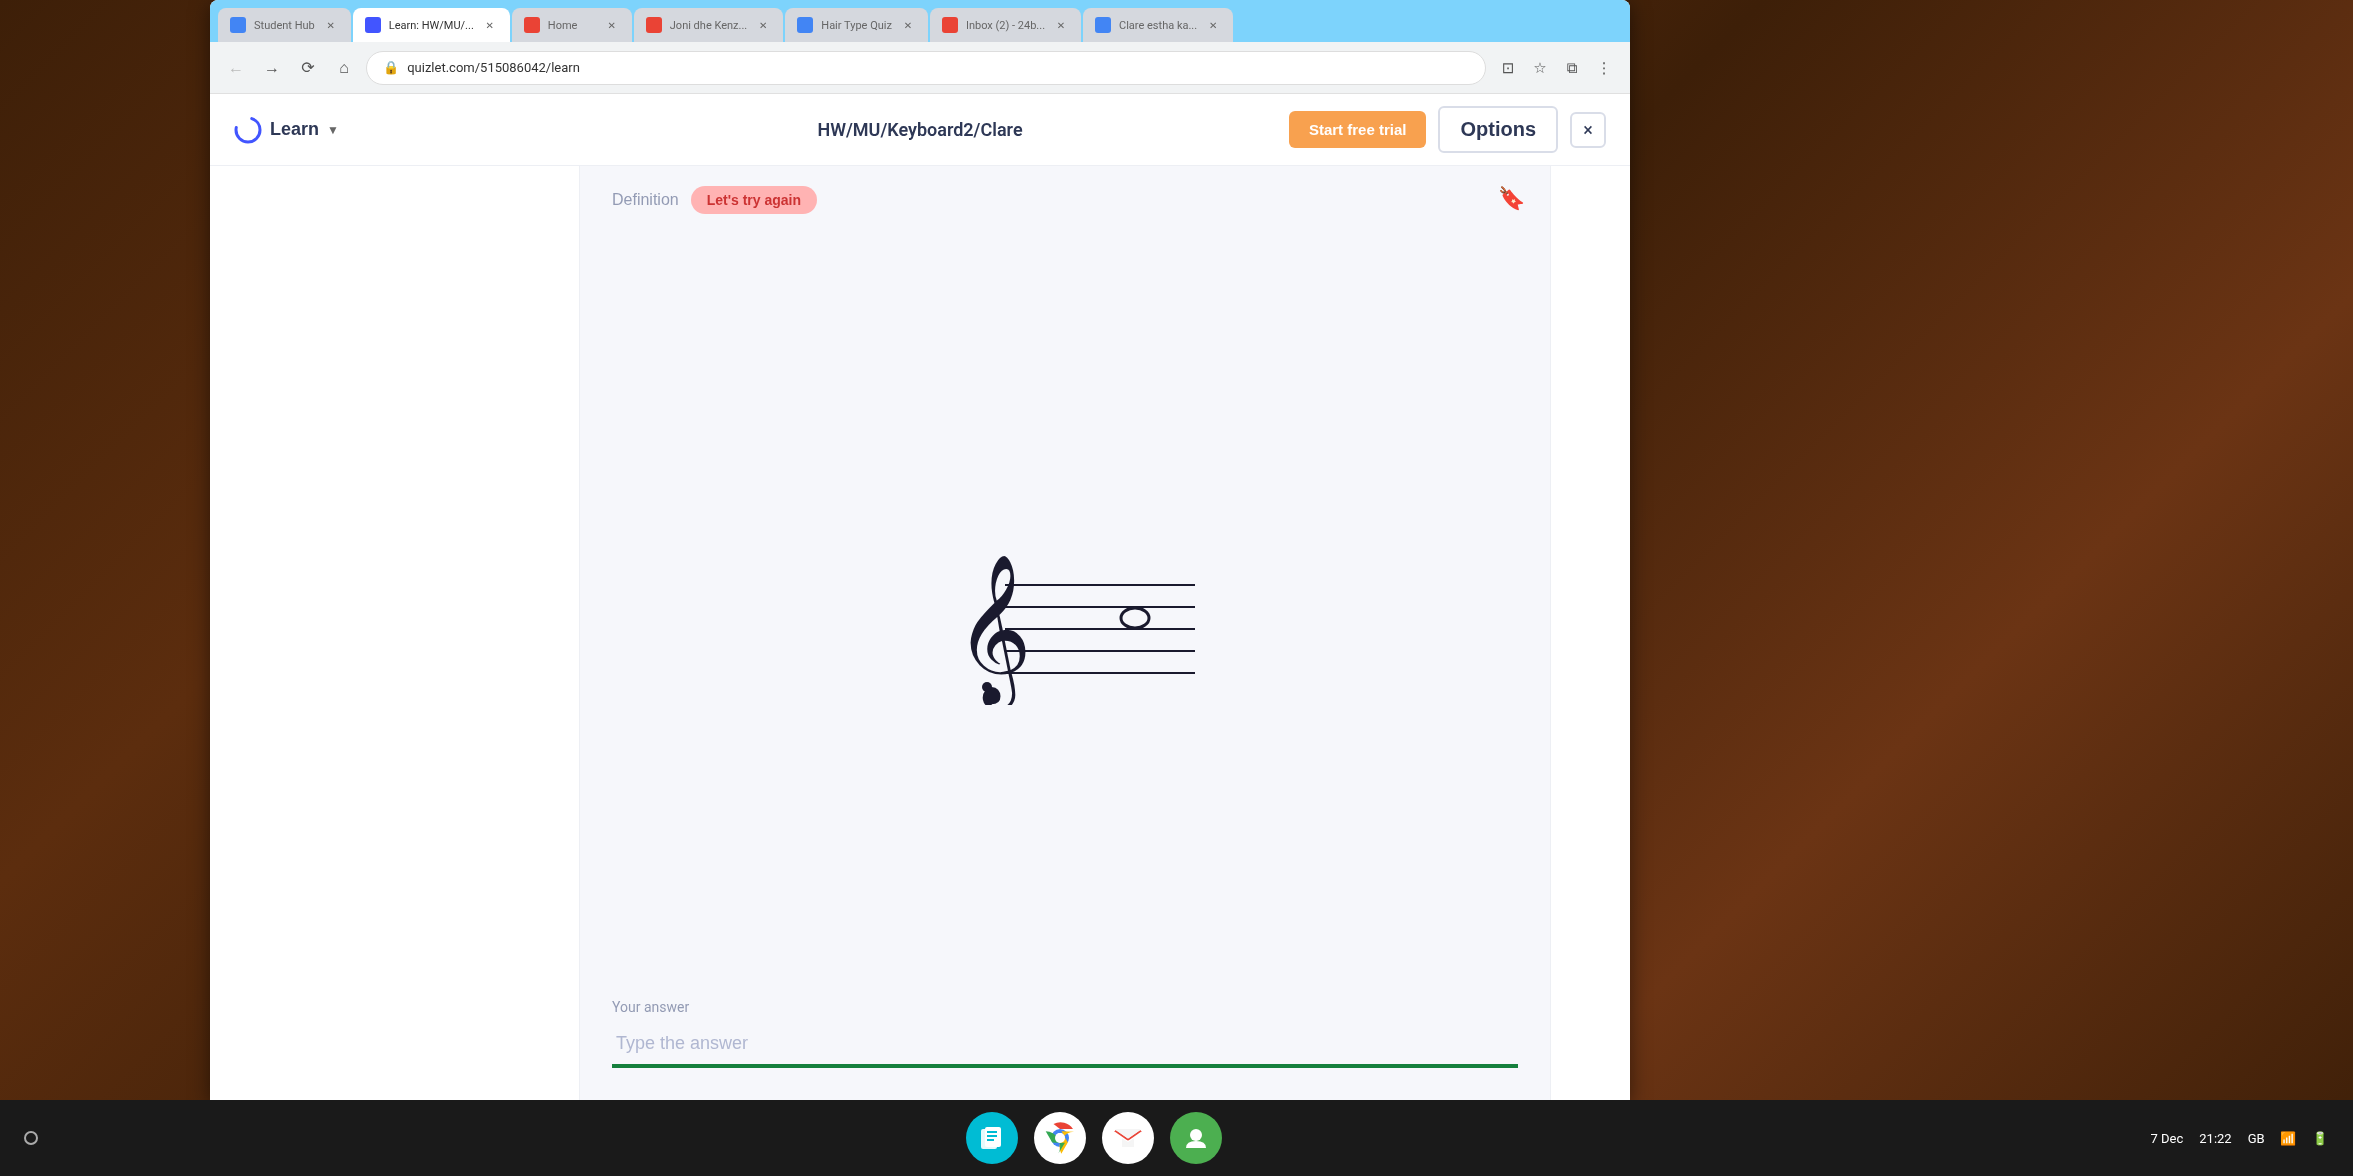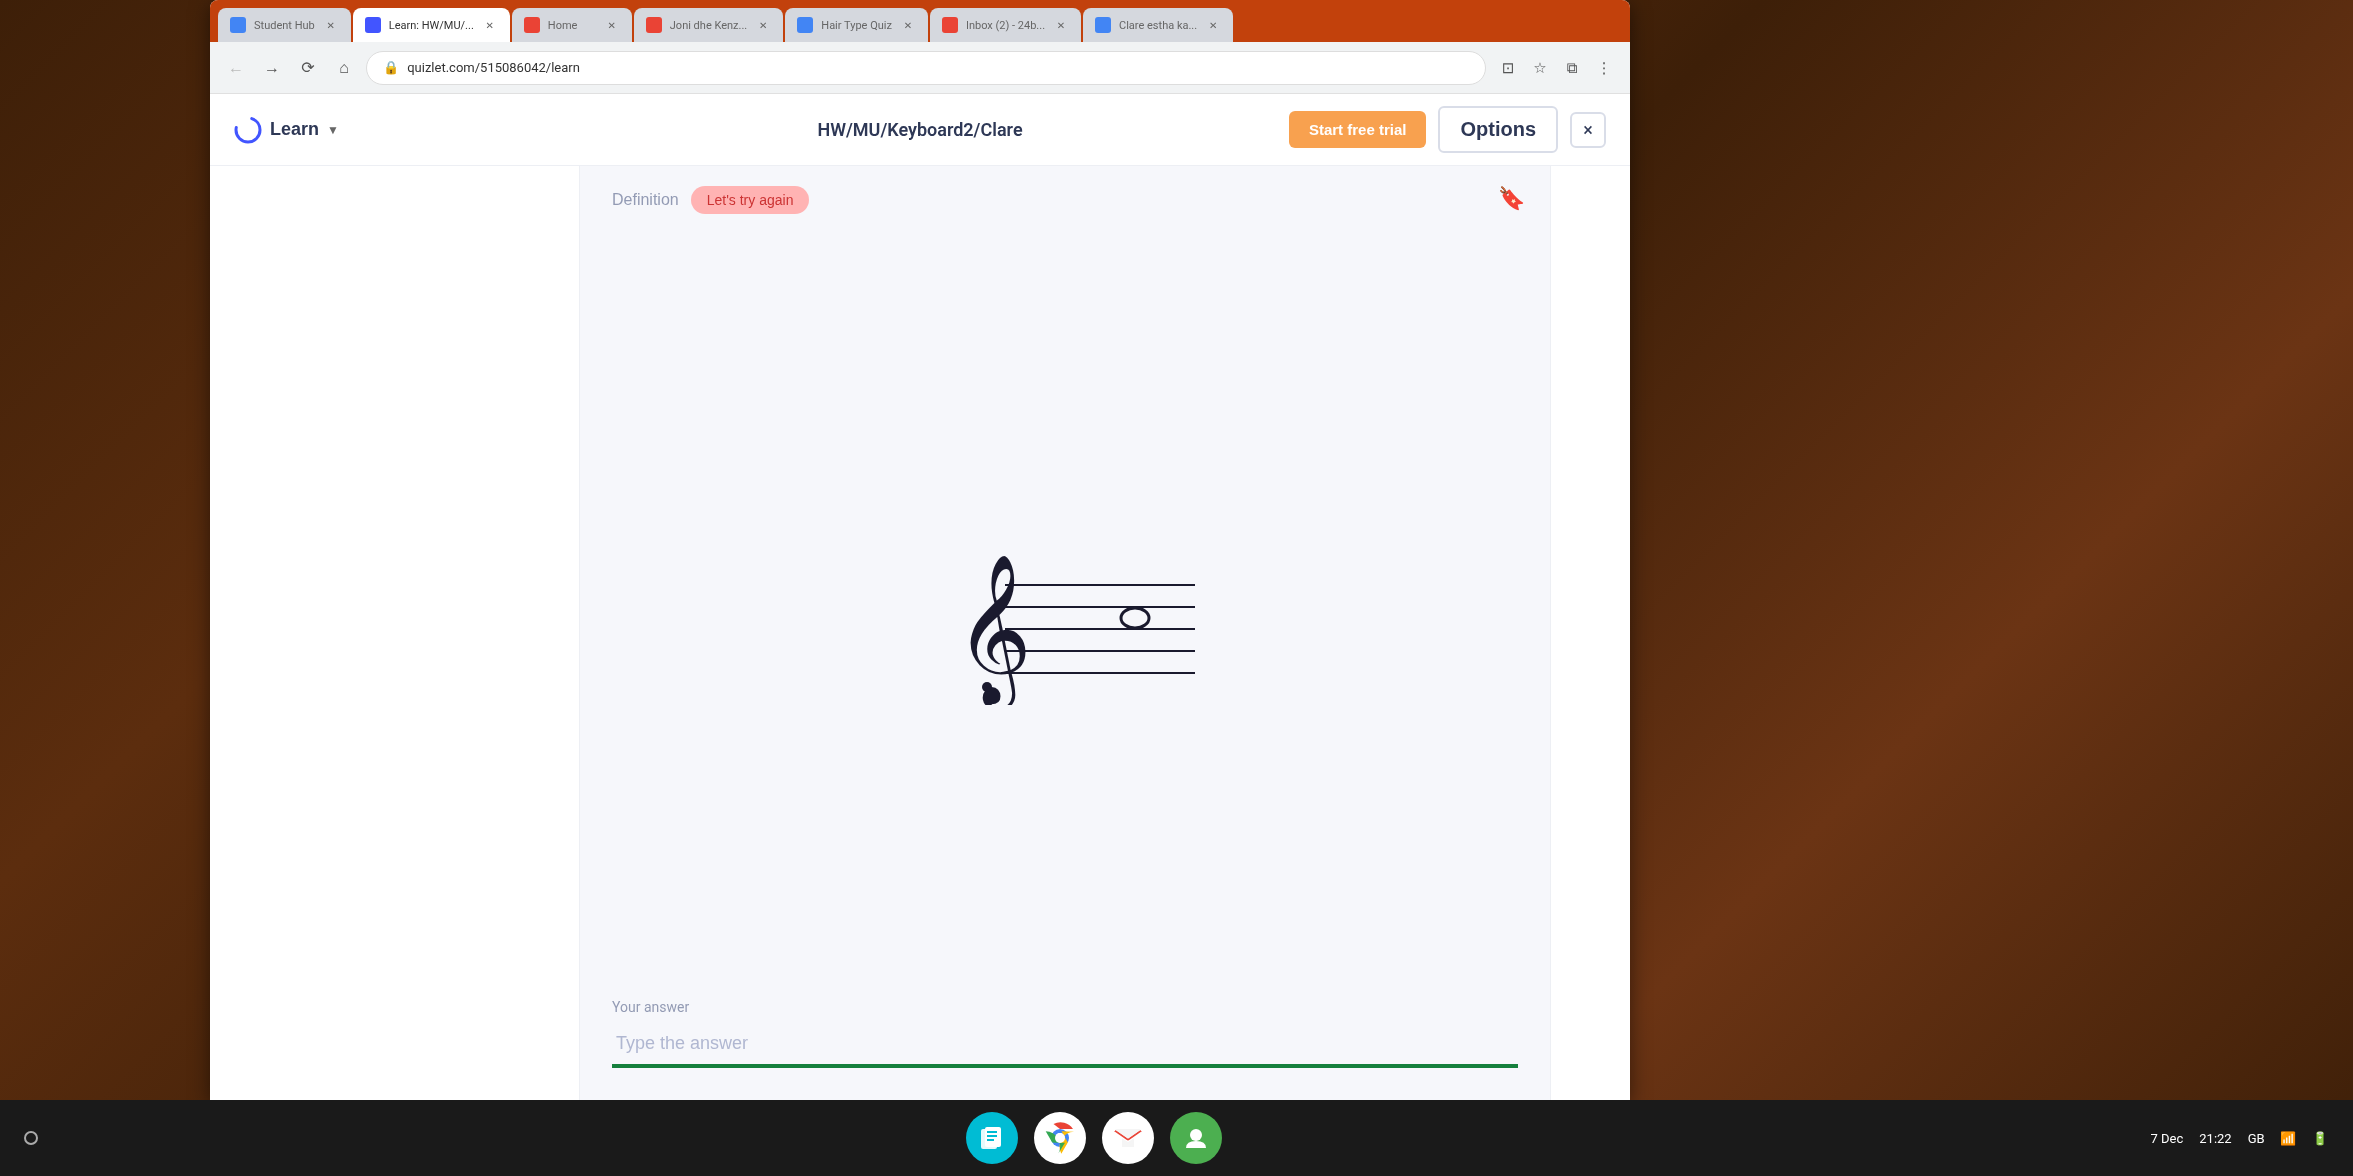--- a/index.html
+++ b/index.html
@@ -32,21 +32,21 @@
       background: #fff;
       border-radius: 8px 8px 0 0;
       box-shadow: 0 4px 20px rgba(0,0,0,0.5);
       z-index: 10;
       display: flex;
       flex-direction: column;
     }
 
     
     .tab-bar {
-      background: #c2410c;
+      background: #7dd3fc;
       height: 42px;
       border-radius: 8px 8px 0 0;
       display: flex;
       align-items: flex-end;
       padding: 0 8px;
       gap: 2px;
     }
 
     .tab {
       height: 34px;
@@ -289,21 +289,21 @@
       border: none;
       padding: 4px 0;
     }
 
     .tab-retry {
       background: #ffb3b3;
       color: #c33;
       border-radius: 20px;
       padding: 6px 16px;
       font-size: 14px;
-      font-weight: 400;
+      font-weight: 700;
       cursor: pointer;
       border: none;
     }
 
     
     .music-area {
       flex: 1;
       display: flex;
       align-items: center;
       justify-content: center;

